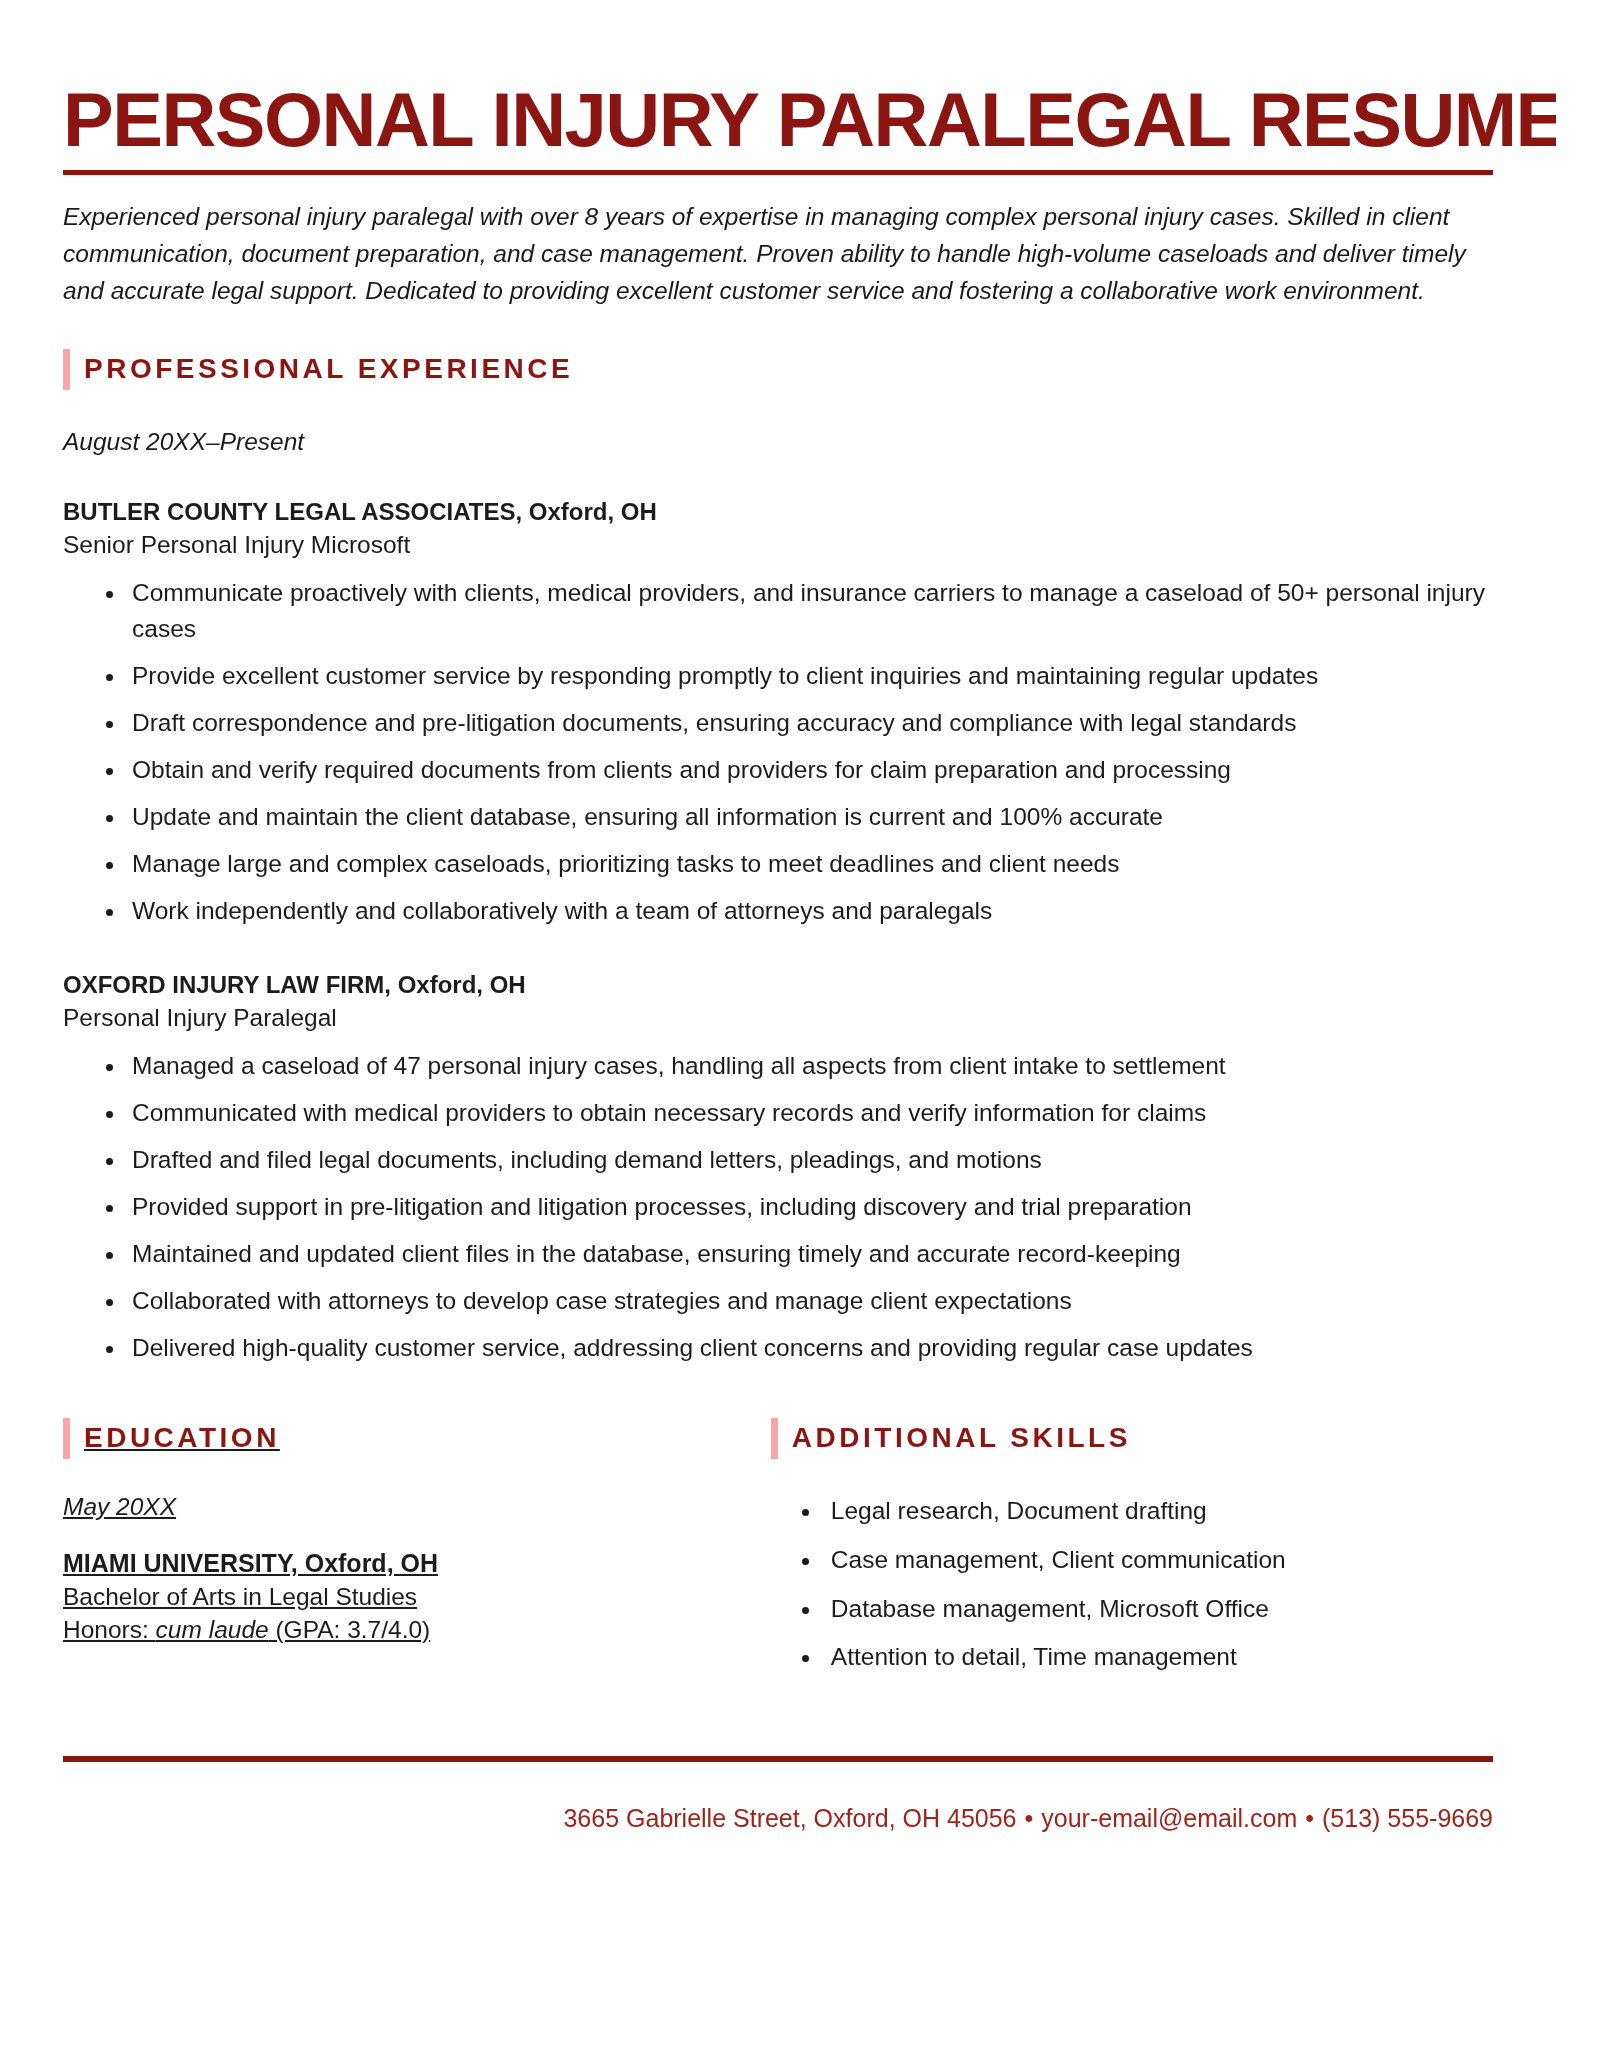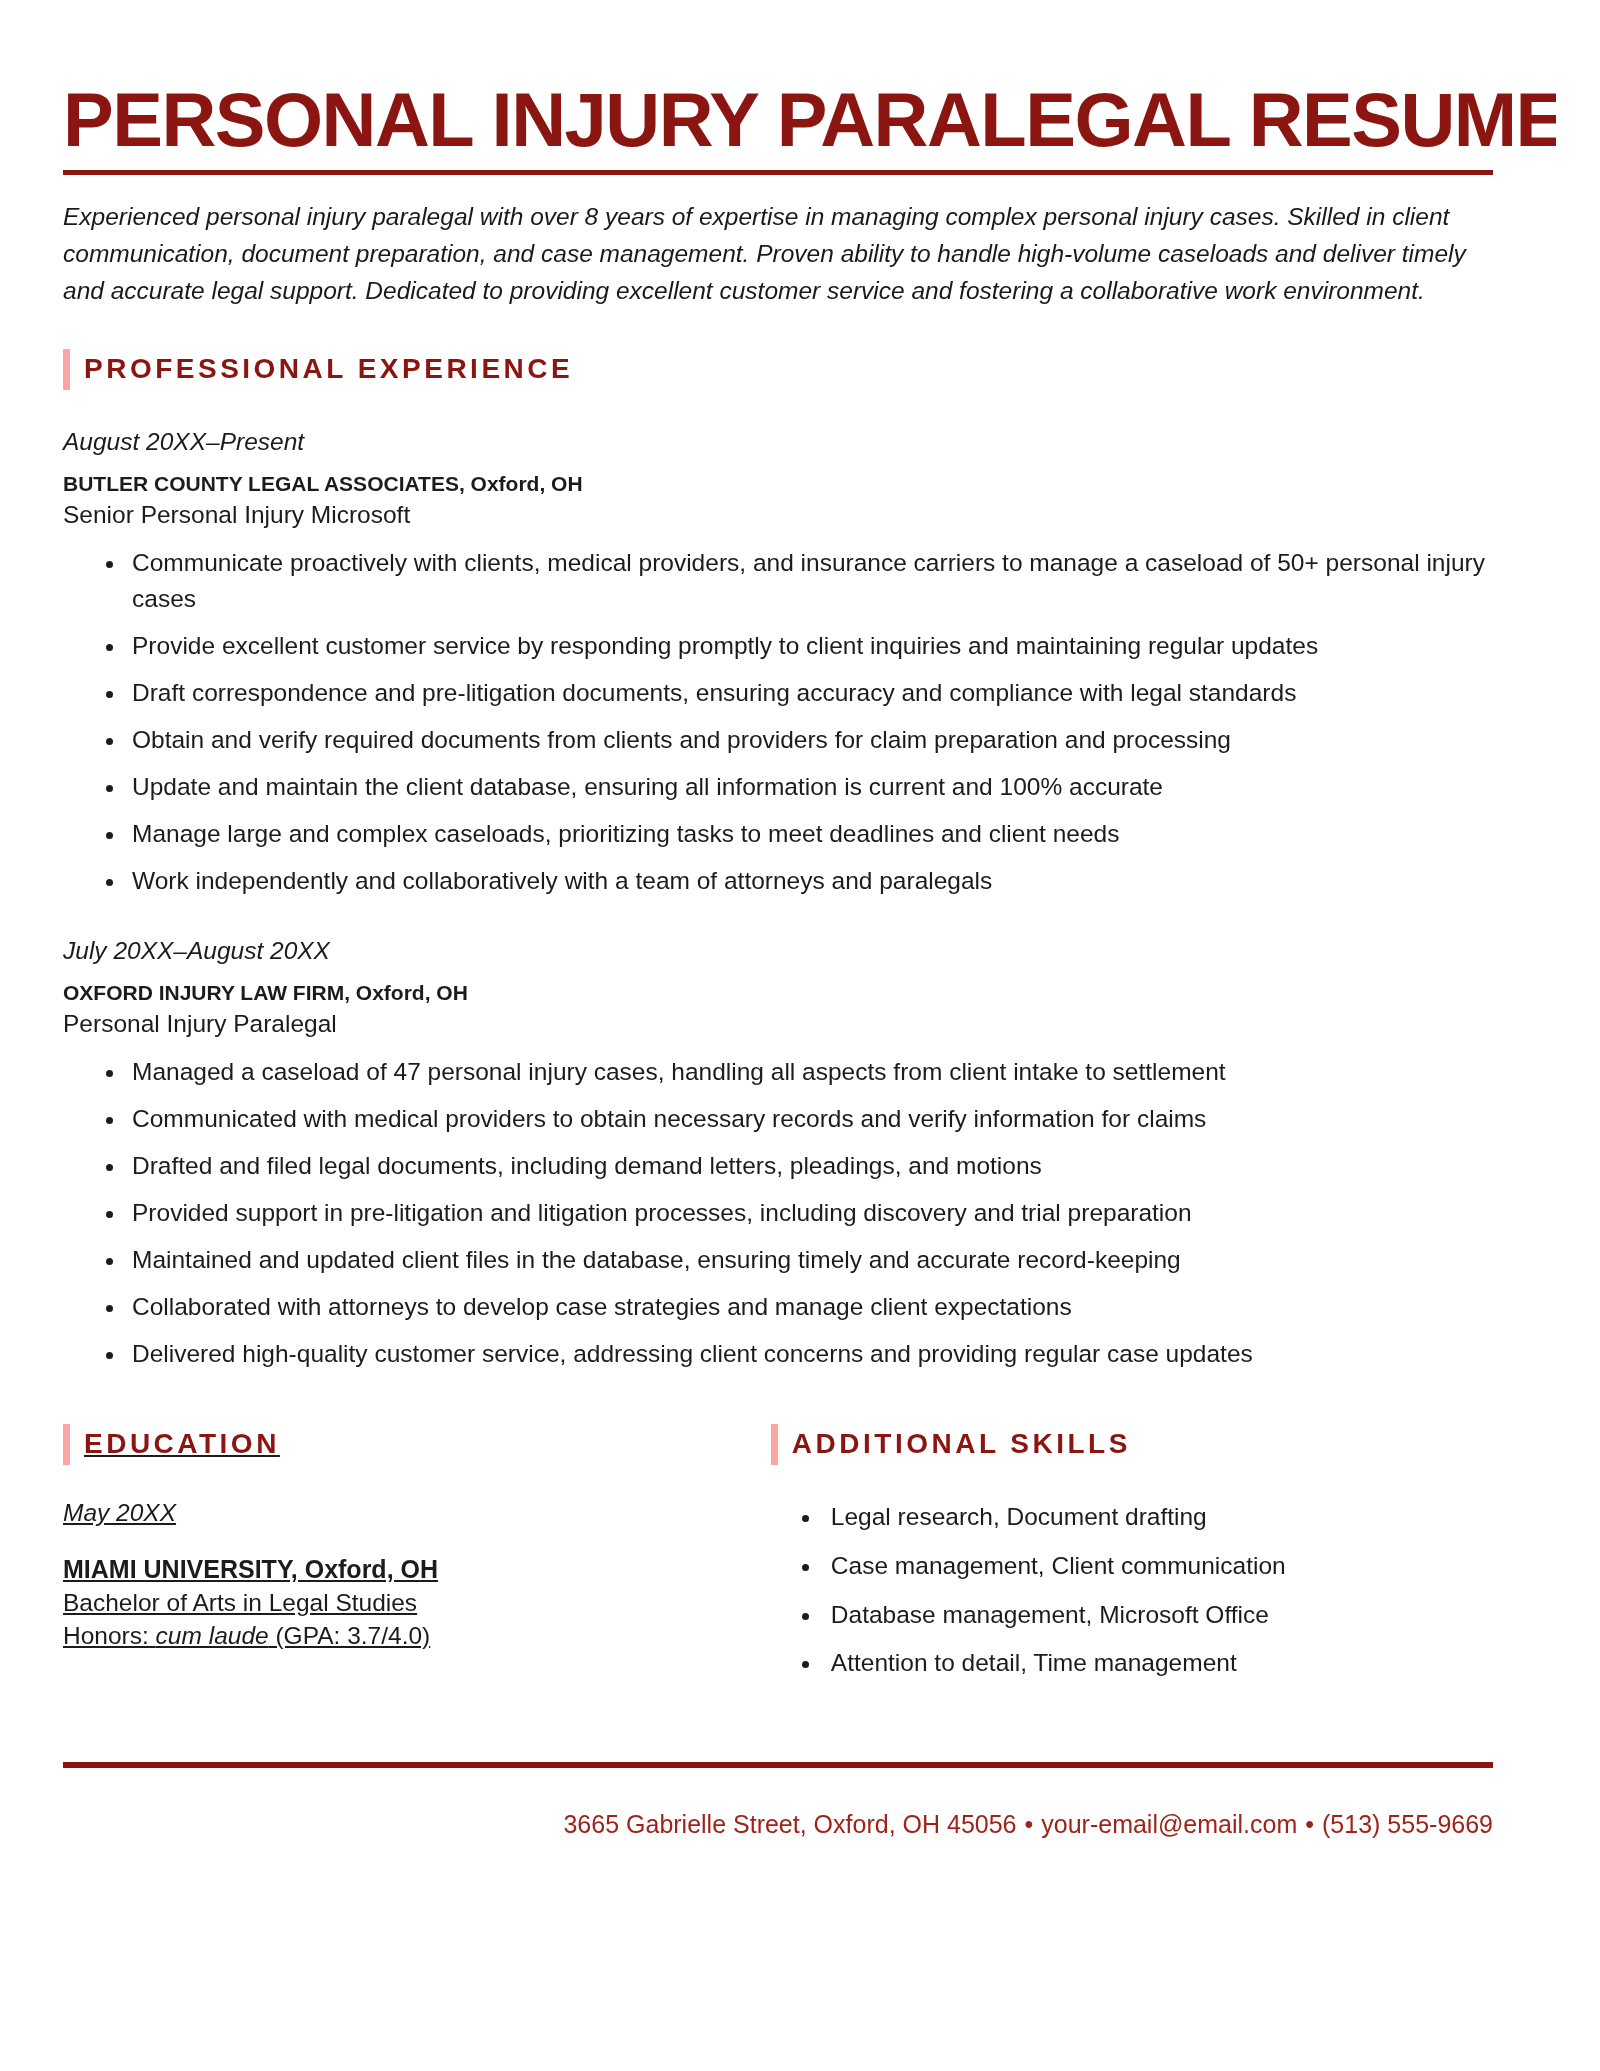--- a/index.html
+++ b/index.html
@@ -43,23 +43,23 @@
     color: #8B1511;
     line-height: 1.1;
   }
   .experience-section { margin-top: 40px; }
   .job-dates {
     margin-top: 38px;
     font-style: italic;
     font-size: 24.5px;
   }
   .job-company {
-    margin-top: 16px;
+    margin-top: 42px;
     font-weight: 700;
-    font-size: 21px;
+    font-size: 24px;
   }
   .job-role {
     margin-top: 5px;
     font-size: 24.5px;
   }
   ul.bullets {
     margin-top: 16px;
     padding-left: 64px;
     list-style: disc;
   }
@@ -140,21 +140,20 @@
         <li>Provide excellent customer service by responding promptly to client inquiries and maintaining regular updates</li>
         <li>Draft correspondence and pre-litigation documents, ensuring accuracy and compliance with legal standards</li>
         <li>Obtain and verify required documents from clients and providers for claim preparation and processing</li>
         <li>Update and maintain the client database, ensuring all information is current and 100% accurate</li>
         <li>Manage large and complex caseloads, prioritizing tasks to meet deadlines and client needs</li>
         <li>Work independently and collaboratively with a team of attorneys and paralegals</li>
       </ul>
     </div>
 
     <div>
-      <p class="job-dates">July 20XX–August 20XX</p>
       <p class="job-company">OXFORD INJURY LAW FIRM, Oxford, OH</p>
       <p class="job-role">Personal Injury Paralegal</p>
       <ul class="bullets">
         <li>Managed a caseload of 47 personal injury cases, handling all aspects from client intake to settlement</li>
         <li>Communicated with medical providers to obtain necessary records and verify information for claims</li>
         <li>Drafted and filed legal documents, including demand letters, pleadings, and motions</li>
         <li>Provided support in pre-litigation and litigation processes, including discovery and trial preparation</li>
         <li>Maintained and updated client files in the database, ensuring timely and accurate record-keeping</li>
         <li>Collaborated with attorneys to develop case strategies and manage client expectations</li>
         <li>Delivered high-quality customer service, addressing client concerns and providing regular case updates</li>

